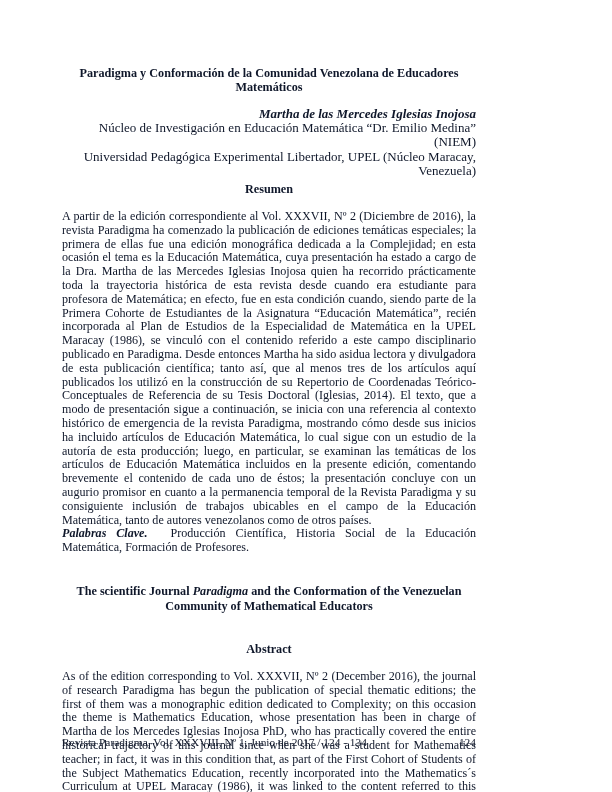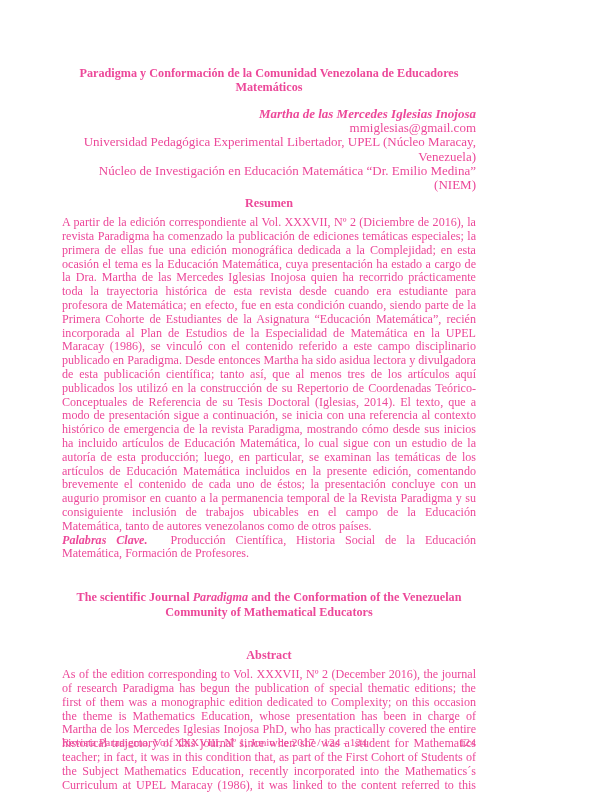--- a/index.html
+++ b/index.html
@@ -5,21 +5,21 @@
   html, body {
     margin: 0;
     padding: 0;
     background: #ffffff;
   }
   .page {
     position: relative;
     width: 548px;
     height: 792px;
     background: #ffffff;
-    color: #ec4899;
+    color: #0f172a;
     font-family: "Liberation Serif", "DejaVu Serif", serif;
     box-sizing: border-box;
     padding: 66px 72px 0 62px;
     overflow: hidden;
   }
   .title-es {
     text-align: center;
     font-weight: bold;
     font-size: 12.2px;
     line-height: 14px;
@@ -45,21 +45,21 @@
     text-align: center;
     font-weight: bold;
     font-size: 12.2px;
     line-height: 14px;
     margin-top: 4px;
   }
   .body-para {
     text-align: justify;
     font-size: 12.1px;
     line-height: 13.8px;
-    margin-top: 6px;
+    margin-top: 14px;
   }
   .keywords-para {
     text-align: justify;
     font-size: 12.1px;
     line-height: 13.8px;
   }
   .keywords-label {
     font-weight: bold;
     font-style: italic;
     margin-right: 23px;
@@ -89,23 +89,22 @@
 </style>
 </head>
 <body>
 
 <div class="page">
 
   <div class="title-es">Paradigma y Conformación de la Comunidad Venezolana de Educadores Matemáticos</div>
 
   <div class="author-block">
     <div class="author-name">Martha de las Mercedes Iglesias Inojosa</div>
-    <div>mmiglesias@gmail.com</div>
+    <div>Núcleo de Investigación en Educación Matemática “Dr. Emilio Medina” (NIEM)</div>
     <div>Universidad Pedagógica Experimental Libertador, UPEL (Núcleo Maracay, Venezuela)</div>
-    <div>Núcleo de Investigación en Educación Matemática “Dr. Emilio Medina” (NIEM)</div>
   </div>
 
 
   <div class="section-heading">Resumen</div>
 
   <div class="body-para">A partir de la edición correspondiente al Vol. XXXVII, Nº 2 (Diciembre de 2016), la revista Paradigma ha comenzado la publicación de ediciones temáticas especiales; la primera de ellas fue una edición monográfica dedicada a la Complejidad; en esta ocasión el tema es la Educación Matemática, cuya presentación ha estado a cargo de la Dra. Martha de las Mercedes Iglesias Inojosa quien ha recorrido prácticamente toda la trayectoria histórica de esta revista desde cuando era estudiante para profesora de Matemática; en efecto, fue en esta condición cuando, siendo parte de la Primera Cohorte de Estudiantes de la Asignatura “Educación Matemática”, recién incorporada al Plan de Estudios de la Especialidad de Matemática en la UPEL Maracay (1986), se vinculó con el contenido referido a este campo disciplinario publicado en Paradigma. Desde entonces Martha ha sido asidua lectora y divulgadora de esta publicación científica; tanto así, que al menos tres de los artículos aquí publicados los utilizó en la construcción de su Repertorio de Coordenadas Teórico-Conceptuales de Referencia de su Tesis Doctoral (Iglesias, 2014). El texto, que a modo de presentación sigue a continuación, se inicia con una referencia al contexto histórico de emergencia de la revista Paradigma, mostrando cómo desde sus inicios ha incluido artículos de Educación Matemática, lo cual sigue con un estudio de la autoría de esta producción; luego, en particular, se examinan las temáticas de los artículos de Educación Matemática incluidos en la presente edición, comentando brevemente el contenido de cada uno de éstos; la presentación concluye con un augurio promisor en cuanto a la permanencia temporal de la Revista Paradigma y su consiguiente inclusión de trabajos ubicables en el campo de la Educación Matemática, tanto de autores venezolanos como de otros países.</div>
 
   <div class="keywords-para">
     <span class="keywords-label">Palabras Clave.</span><span>Producción Científica, Historia Social de la Educación Matemática, Formación de Profesores.</span>
   </div>

